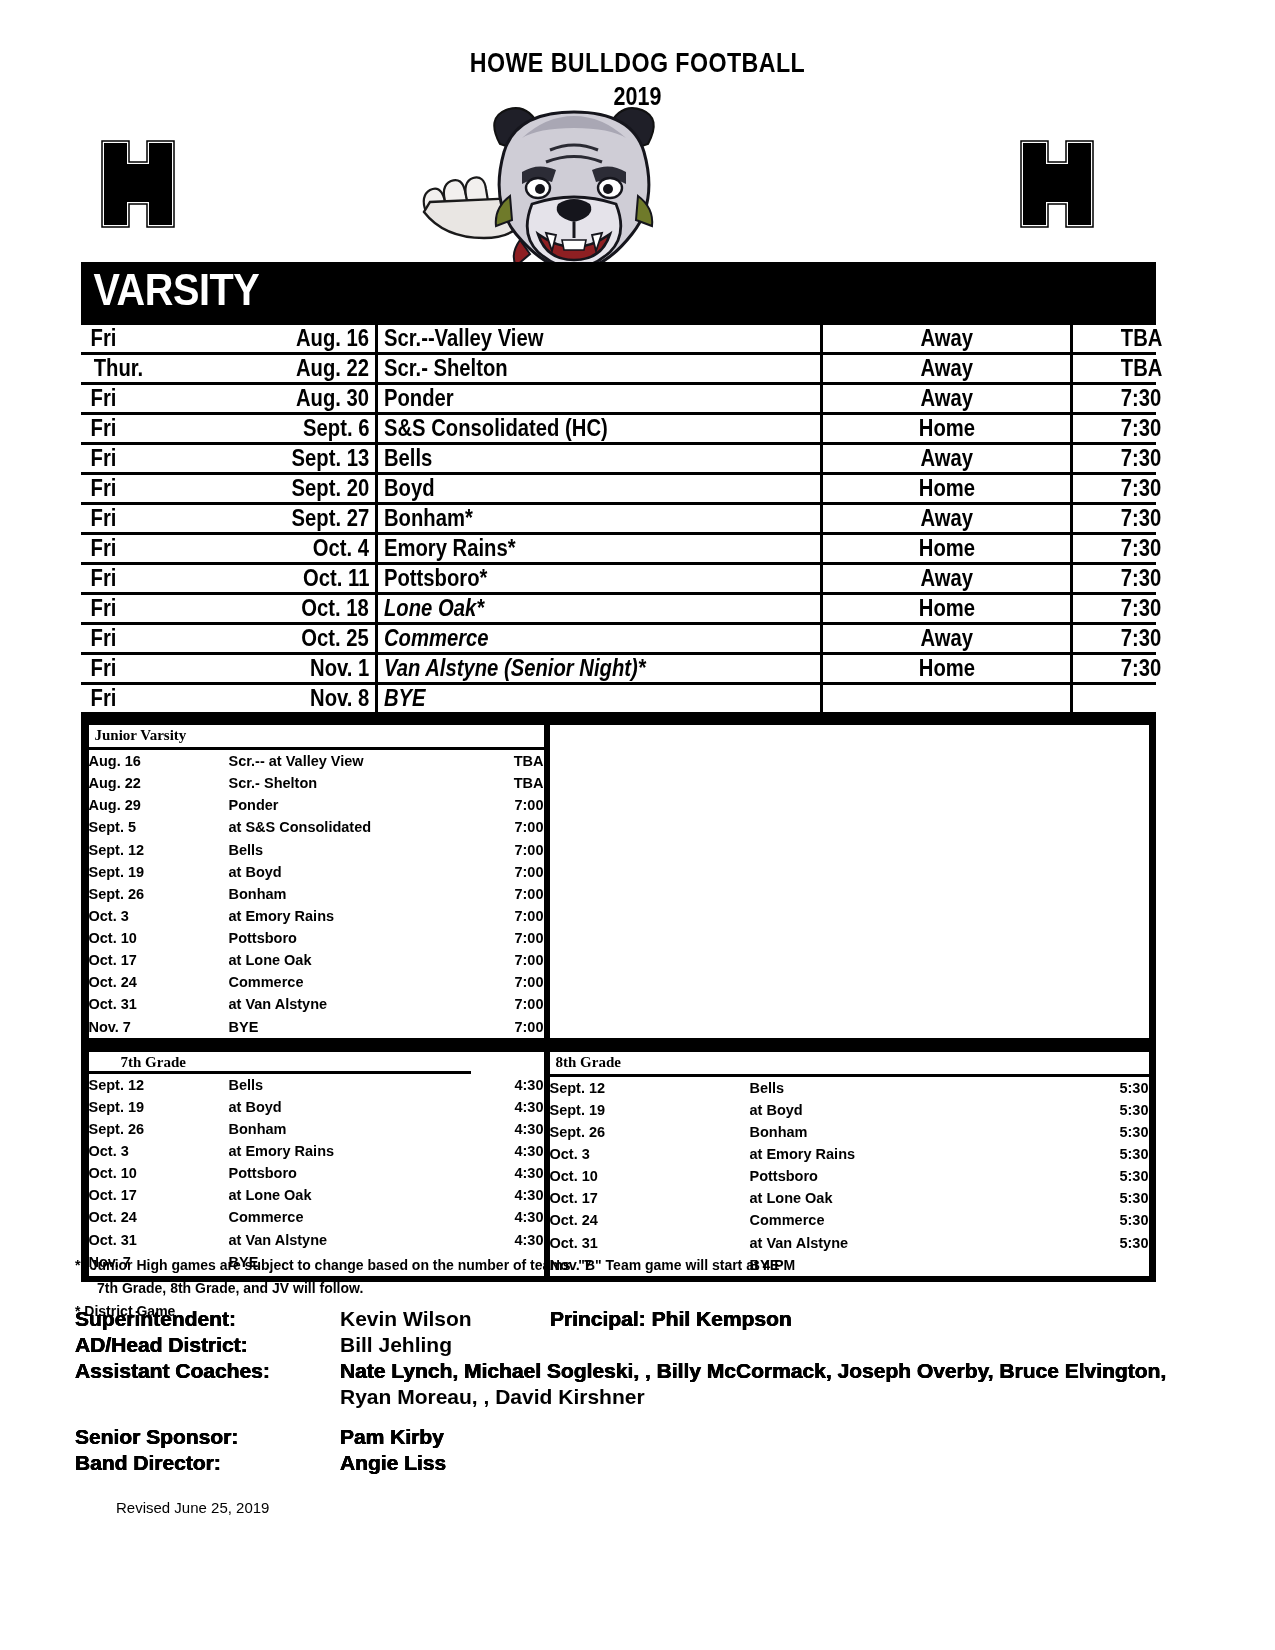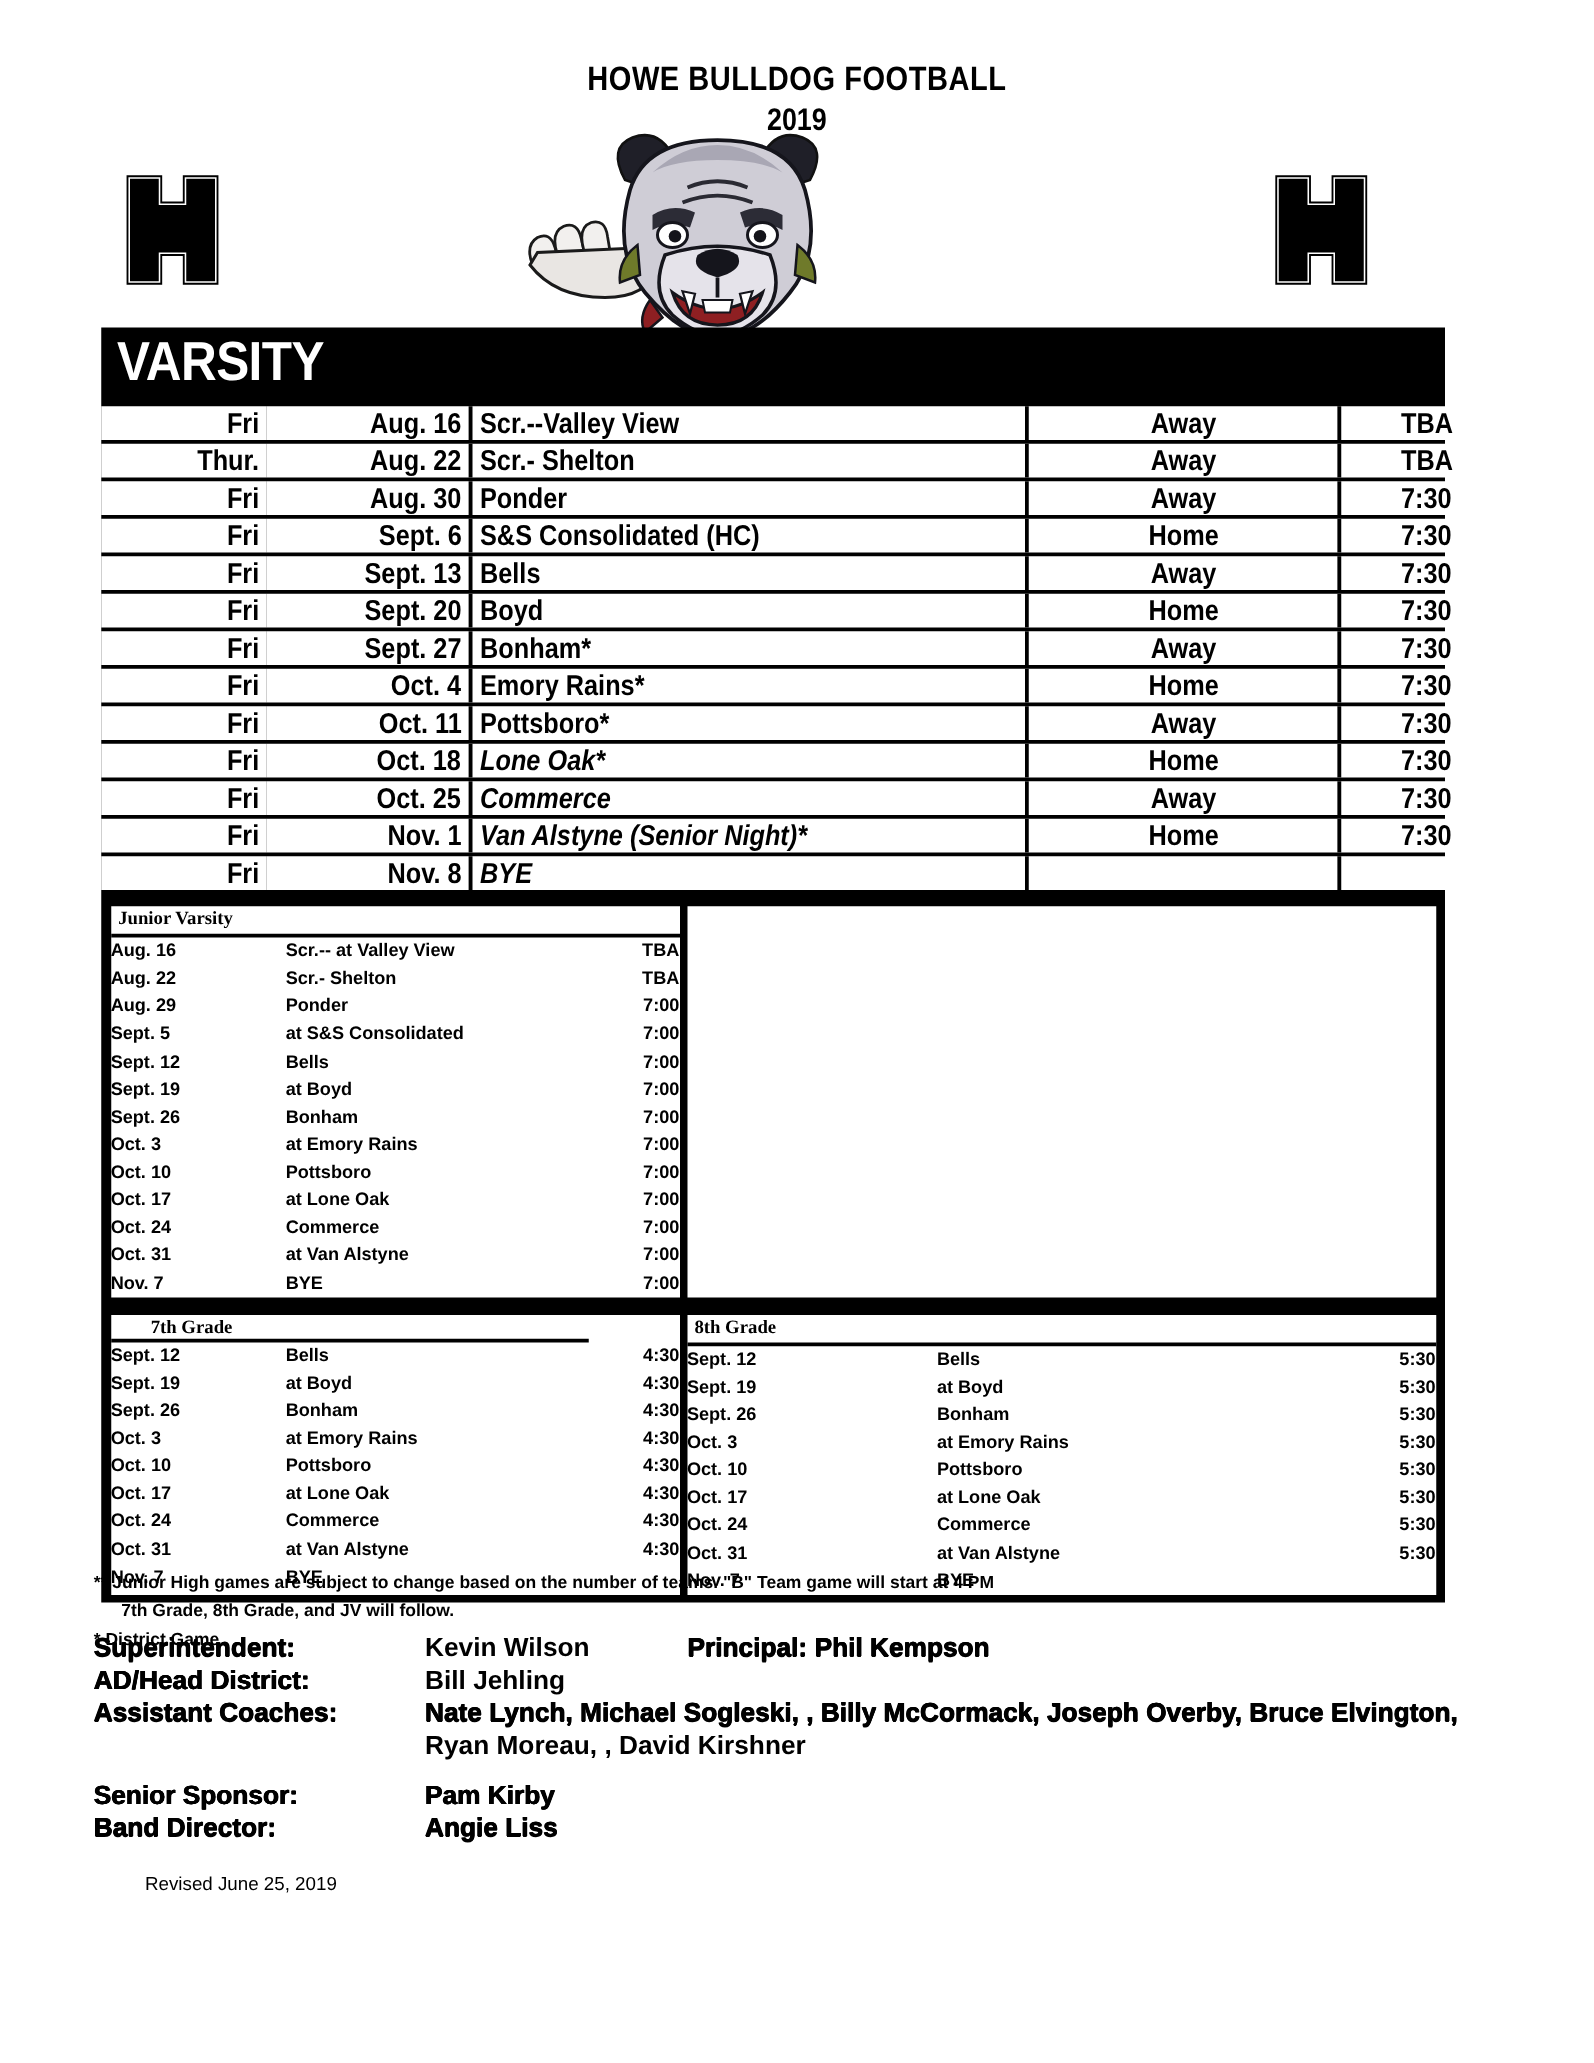--- a/index.html
+++ b/index.html
@@ -95,21 +95,21 @@
   table.varsity td {
     background: #ffffff;
     font-size: 23px;
     font-weight: bold;
     height: 27px;
     padding: 0 6px;
     white-space: nowrap;
     overflow: hidden;
     transform-origin: left center;
   }
-  .v-day  { width: 120px; text-align: right; padding-right: 14px; text-decoration: underline; }
+  .v-day  { width: 120px; text-align: left; padding-right: 14px; text-decoration: underline; }
   .v-date { width: 150px; text-align: right; padding-right: 18px; }
   .v-opp  { width: 430px; text-align: left;  padding-left: 8px; border-left: 3px solid #000; }
   .v-loc  { width: 235px; text-align: center; border-left: 3px solid #000; }
   .v-time { width: 125px; text-align: center; border-left: 3px solid #000; }
   .v-opp-wide { width: 665px; text-align: left; padding-left: 8px; border-left: 3px solid #000; }
   .v-blank { background: #ffffff; }
   .ital { font-style: italic; }
   .cond { display: inline-block; transform: scaleX(0.88); transform-origin: center; }
   .cond-l { display: inline-block; transform: scaleX(0.88); transform-origin: left center; }
   .cond-r { display: inline-block; transform: scaleX(0.88); transform-origin: right center; }

